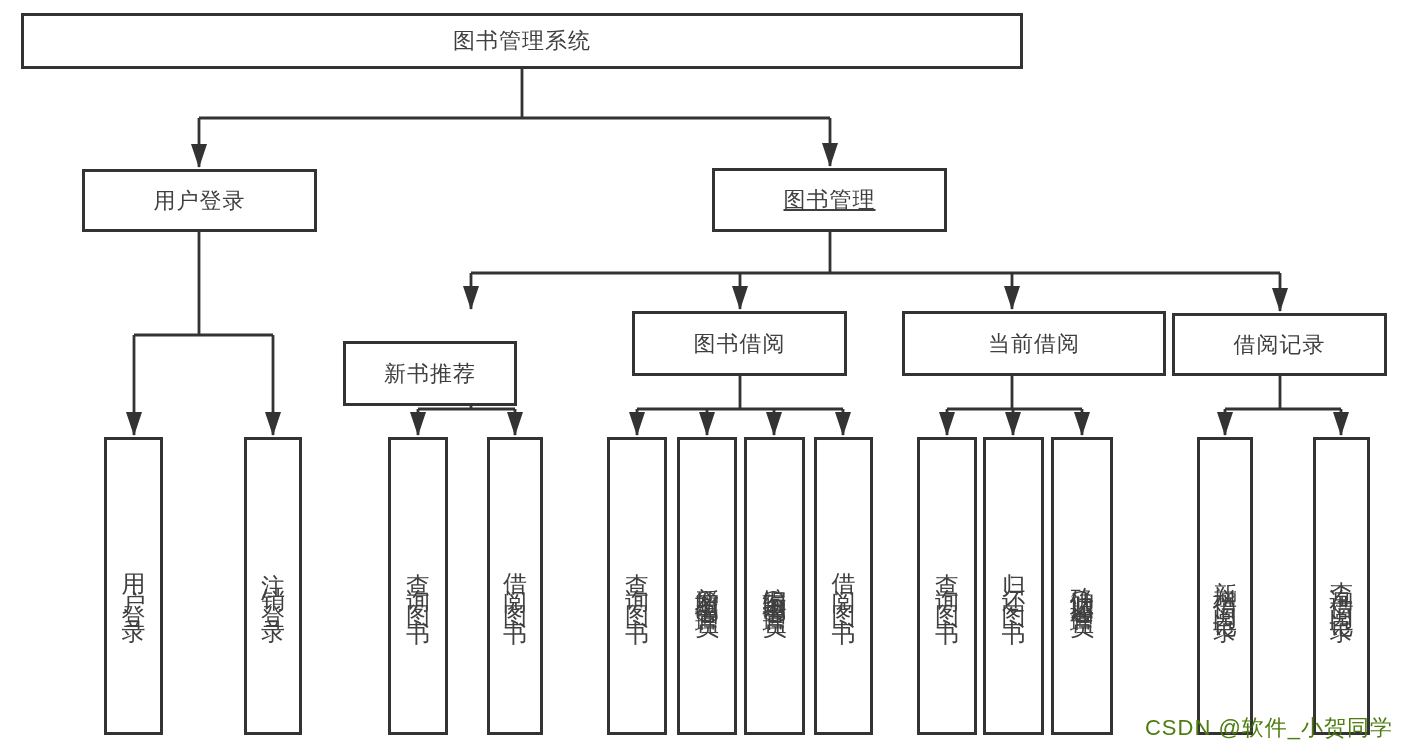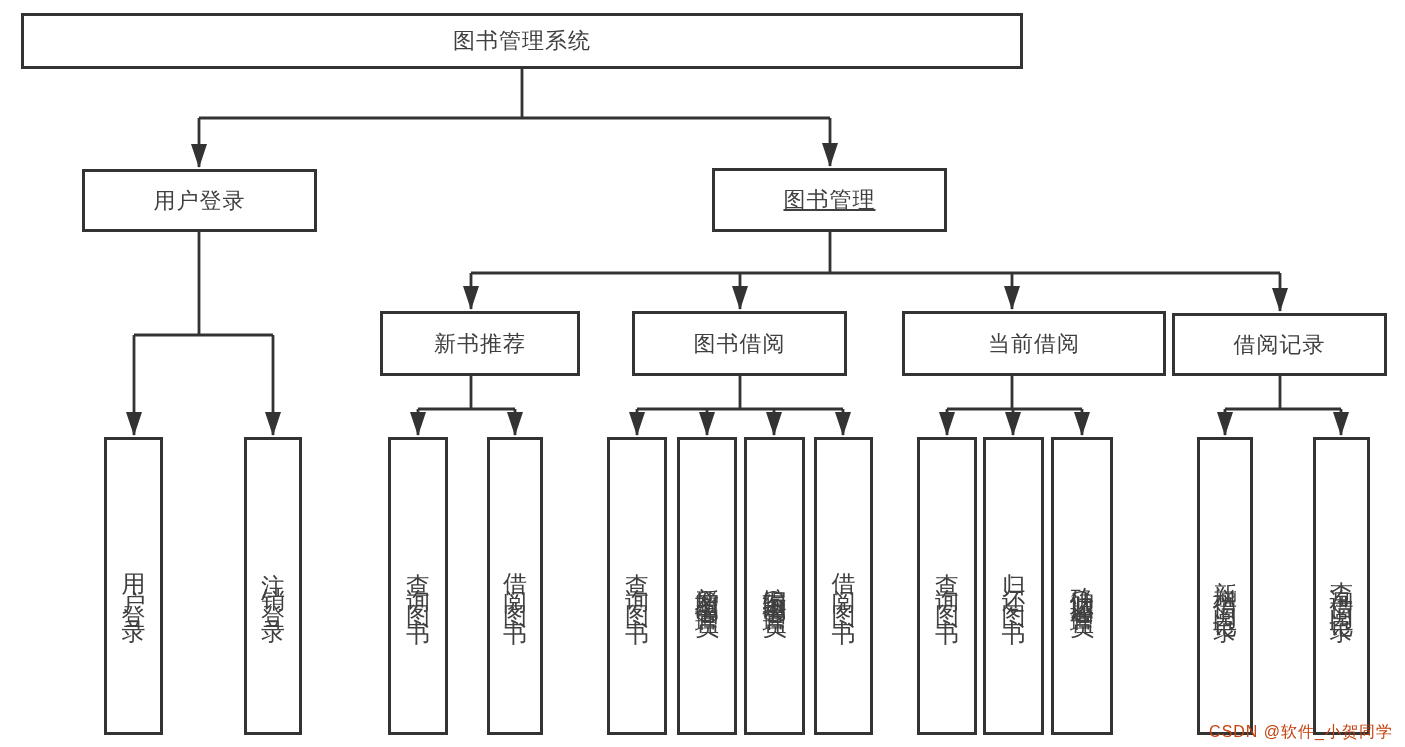--- a/index.html
+++ b/index.html
@@ -27,40 +27,40 @@
     justify-content: center;
     color: #3f3f3f;
     font-size: 22px;
     letter-spacing: 1px;
     white-space: nowrap;
   }
   .box.root   { left: 21px;  top: 13px;  width: 1002px; height: 56px; }
   .box.n-login{ left: 82px;  top: 169px; width: 235px;  height: 63px; }
   .box.n-mgmt { left: 712px; top: 168px; width: 235px;  height: 64px; text-decoration: underline; }
   .box.lvl3   { top: 311px; height: 65px; }
-  .box.n-newrec  { left: 380px;  width: 200px; }
+  .box.n-newrec  { left: 343px;  width: 174px; margin-top: 30px; }
   .box.n-borrow  { left: 632px;  width: 215px; justify-content: center; }
   .box.n-current { left: 902px;  width: 264px; }
   .box.n-records { left: 1172px; top: 313px; width: 215px; height: 63px; }
   .box.leaf { top: 437px; height: 298px; border-width: 3px; }
   .vtext {
     writing-mode: vertical-rl;
     text-orientation: mixed;
     font-size: 24px;
     color: #3f3f3f;
   }
   .sp-lg { letter-spacing: 16px; }
   .sp-md { letter-spacing: 8px;  }
   .sp-sm { letter-spacing: 4px;  }
   .watermark {
     position: absolute;
     right: 12px;
     bottom: 4px;
-    font-size: 16px;
-    color: #c2410c;
+    font-size: 22px;
+    color: #4d7c0f;
     letter-spacing: 1px;
     white-space: nowrap;
   }
   
   .p1  { left: 104px;  width: 59px; }
   .p2  { left: 244px;  width: 58px; }
   .p3  { left: 388px;  width: 60px; }
   .p4  { left: 487px;  width: 56px; }
   .p5  { left: 607px;  width: 60px; }
   .p6  { left: 677px;  width: 60px; }

